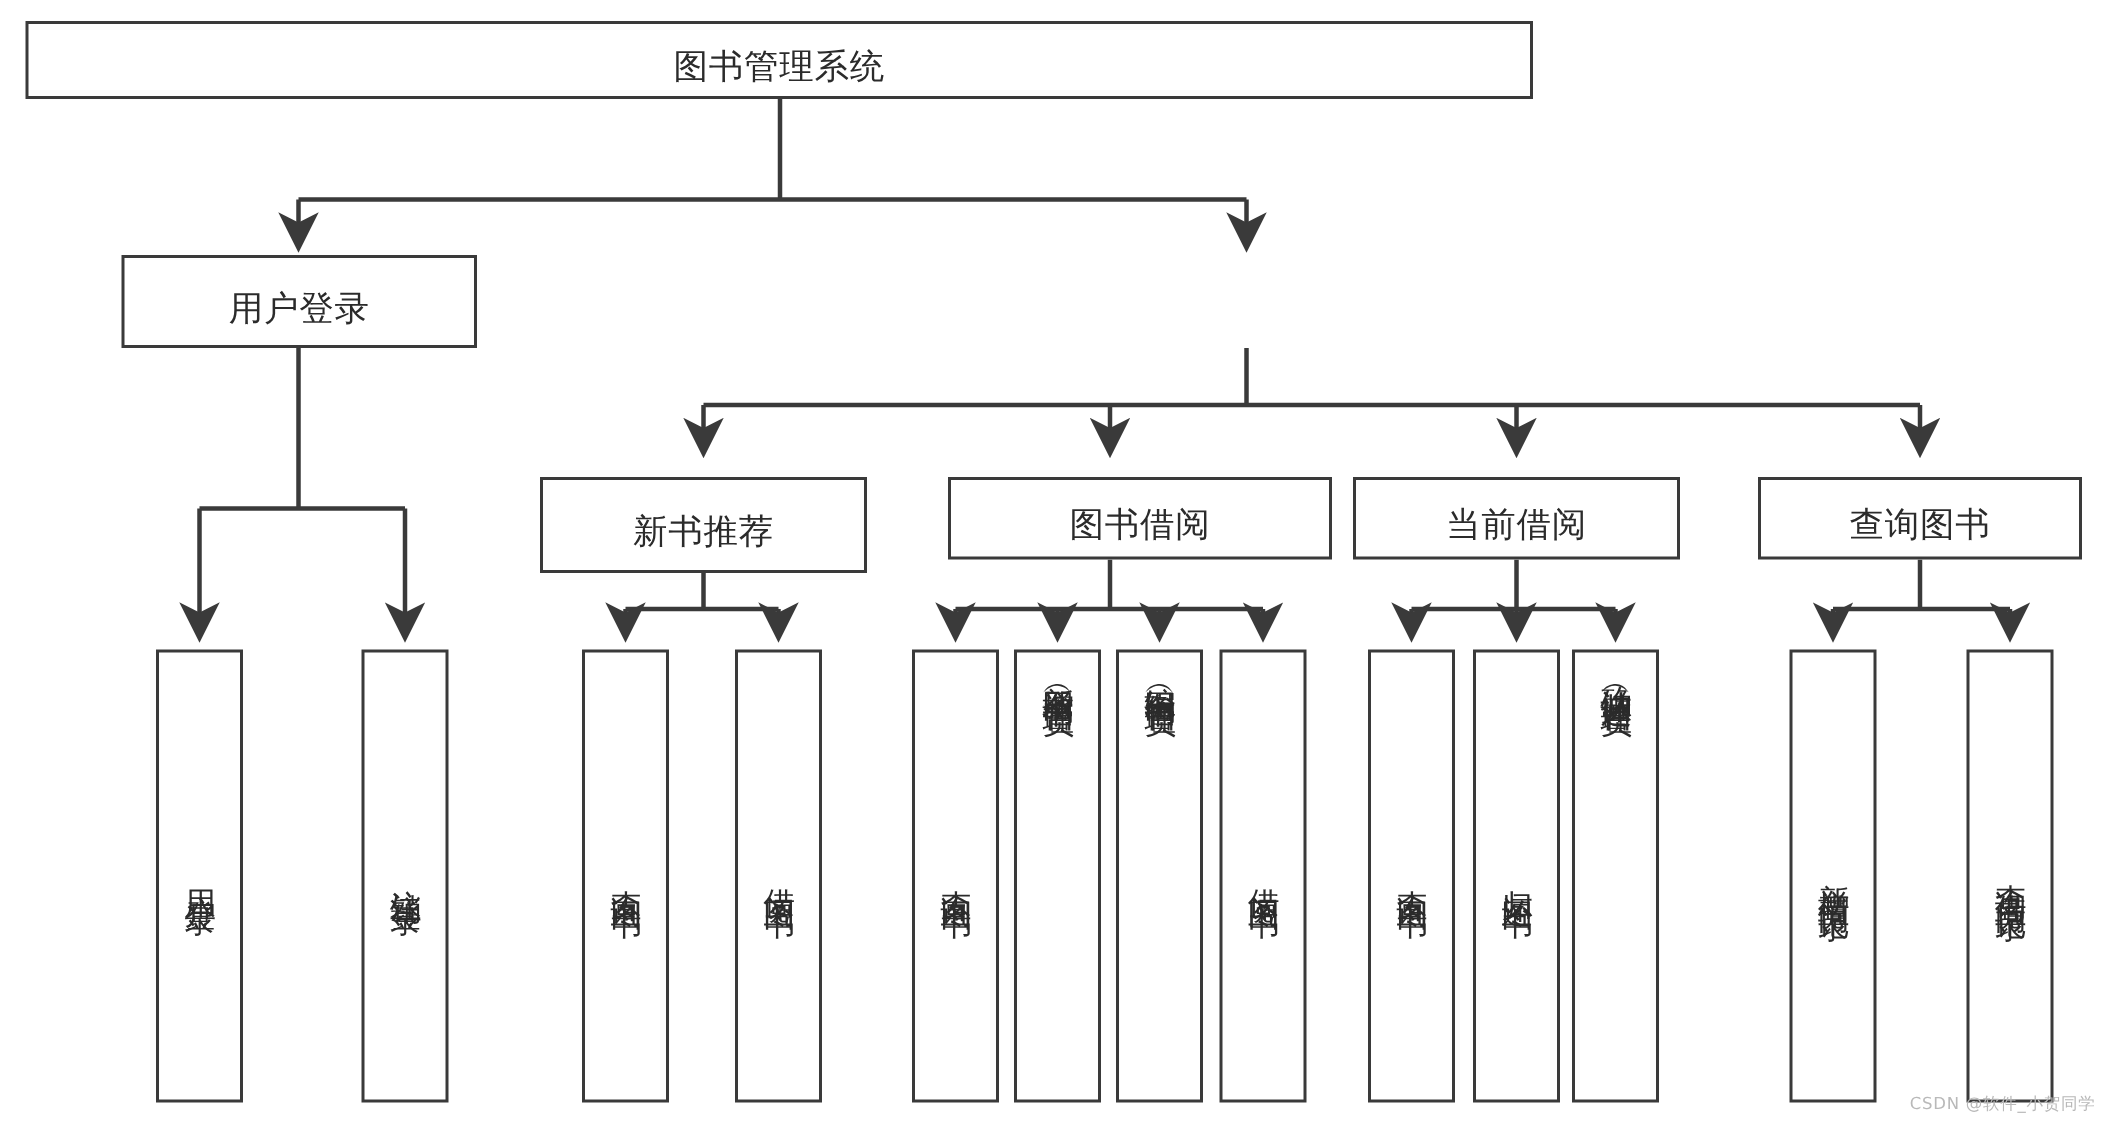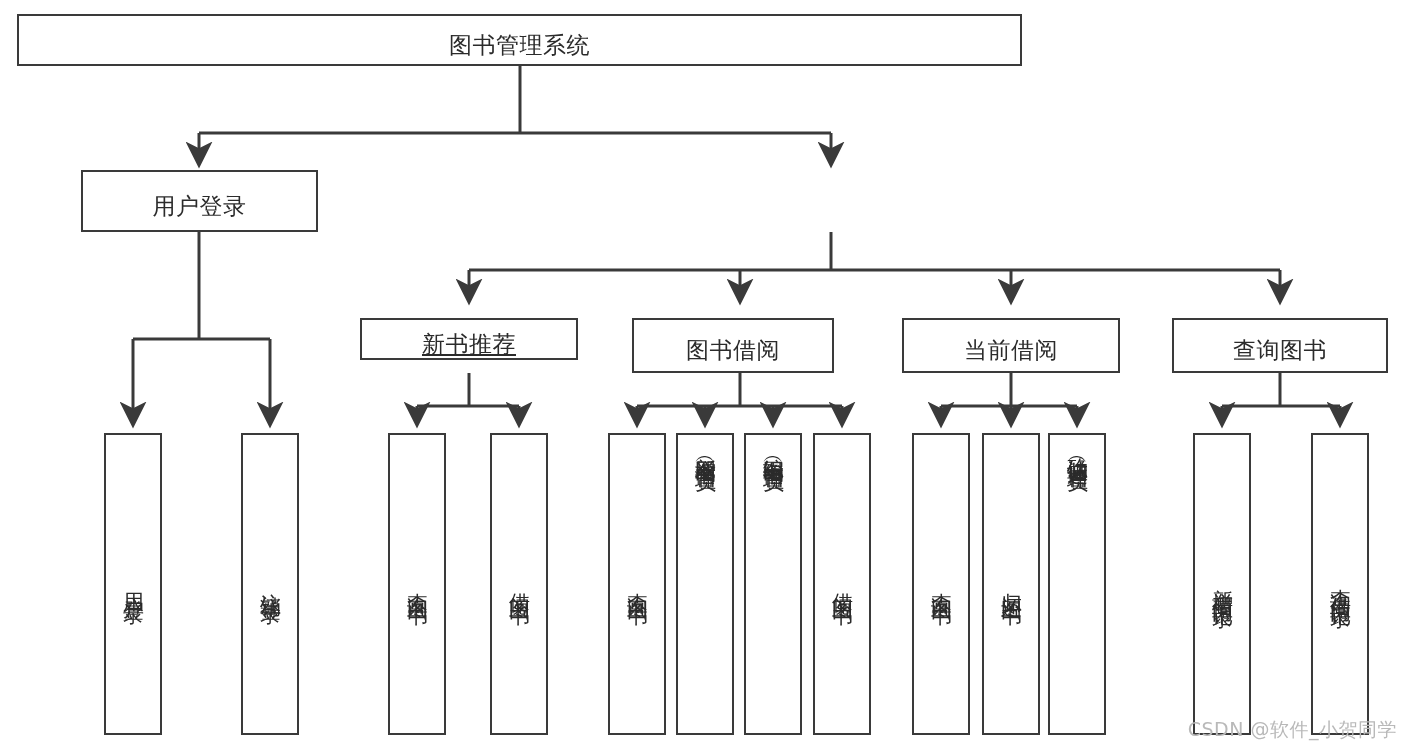--- a/index.html
+++ b/index.html
@@ -68,21 +68,21 @@
     letter-spacing: 2px;
   }
   .node.v.center {
     align-items: center;
     padding-top: 0;
   }
   #watermark {
     position: absolute;
     right: 8px;
     bottom: 4px;
-    font-size: 19px;
+    font-size: 11px;
     color: #b9b9b9;
     letter-spacing: 0.5px;
     white-space: nowrap;
   }
 </style>
 </head>
 <body>
 
 <div id="canvas">
 
@@ -137,24 +137,24 @@
   </svg>
 
   <div class="node h root" style="left:17px; top:14px; width:1005px; height:52px;">
     <span class="lbl">图书管理系统</span>
   </div>
 
   <div class="node h" style="left:81px; top:170px; width:237px; height:62px;">
     <span class="lbl">用户登录</span>
   </div>
 
-  <div class="node h" style="left:360px; top:318px; width:218px; height:42px;text-decoration:underline;">
+  <div class="node h" style="left:360px; top:318px; width:218px; height:64px;">
     <span class="lbl">新书推荐</span>
   </div>
-  <div class="node h" style="left:632px; top:318px; width:202px; height:55px;">
+  <div class="node h" style="left:632px; top:318px; width:256px; height:55px;">
     <span class="lbl">图书借阅</span>
   </div>
   <div class="node h" style="left:902px; top:318px; width:218px; height:55px;align-items:center;">
     <span class="lbl">当前借阅</span>
   </div>
   <div class="node h" style="left:1172px; top:318px; width:216px; height:55px;">
     <span class="lbl">查询图书</span>
   </div>
 
   <div class="node v center" style="left:104px; top:433px; width:58px; height:302px;">

